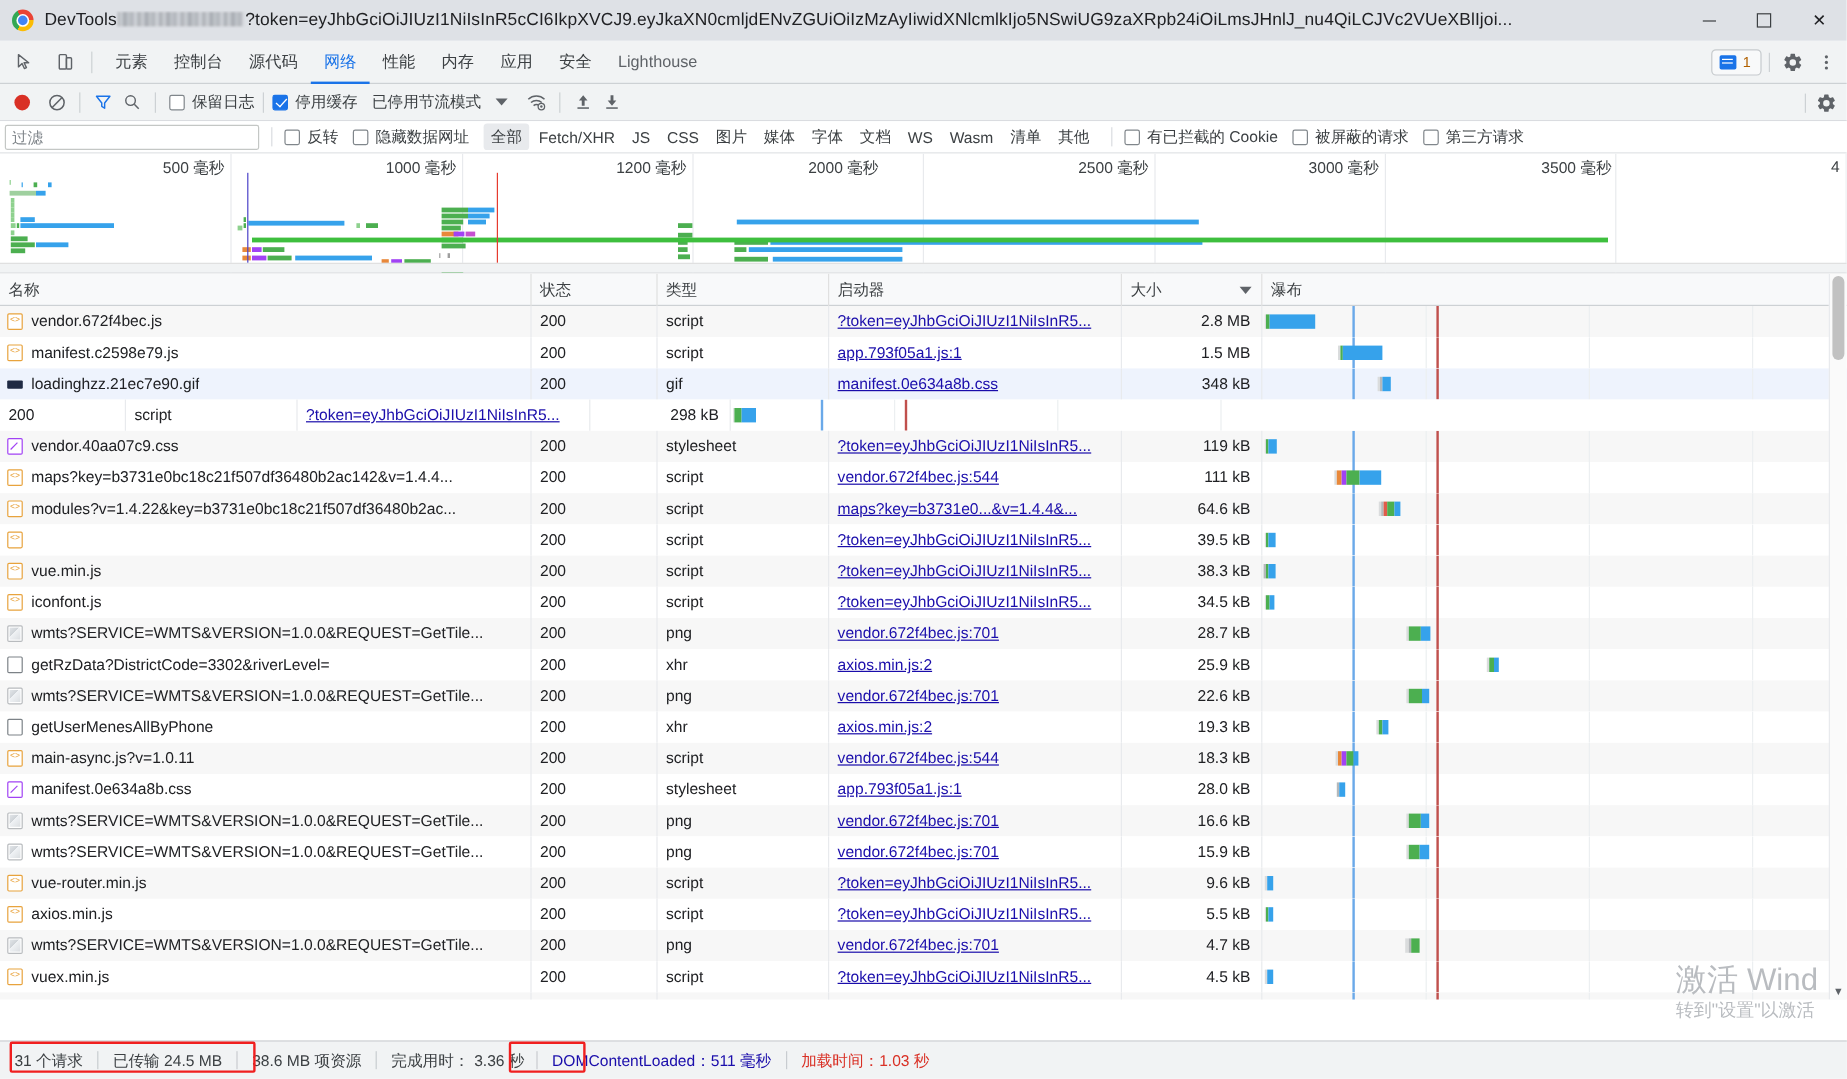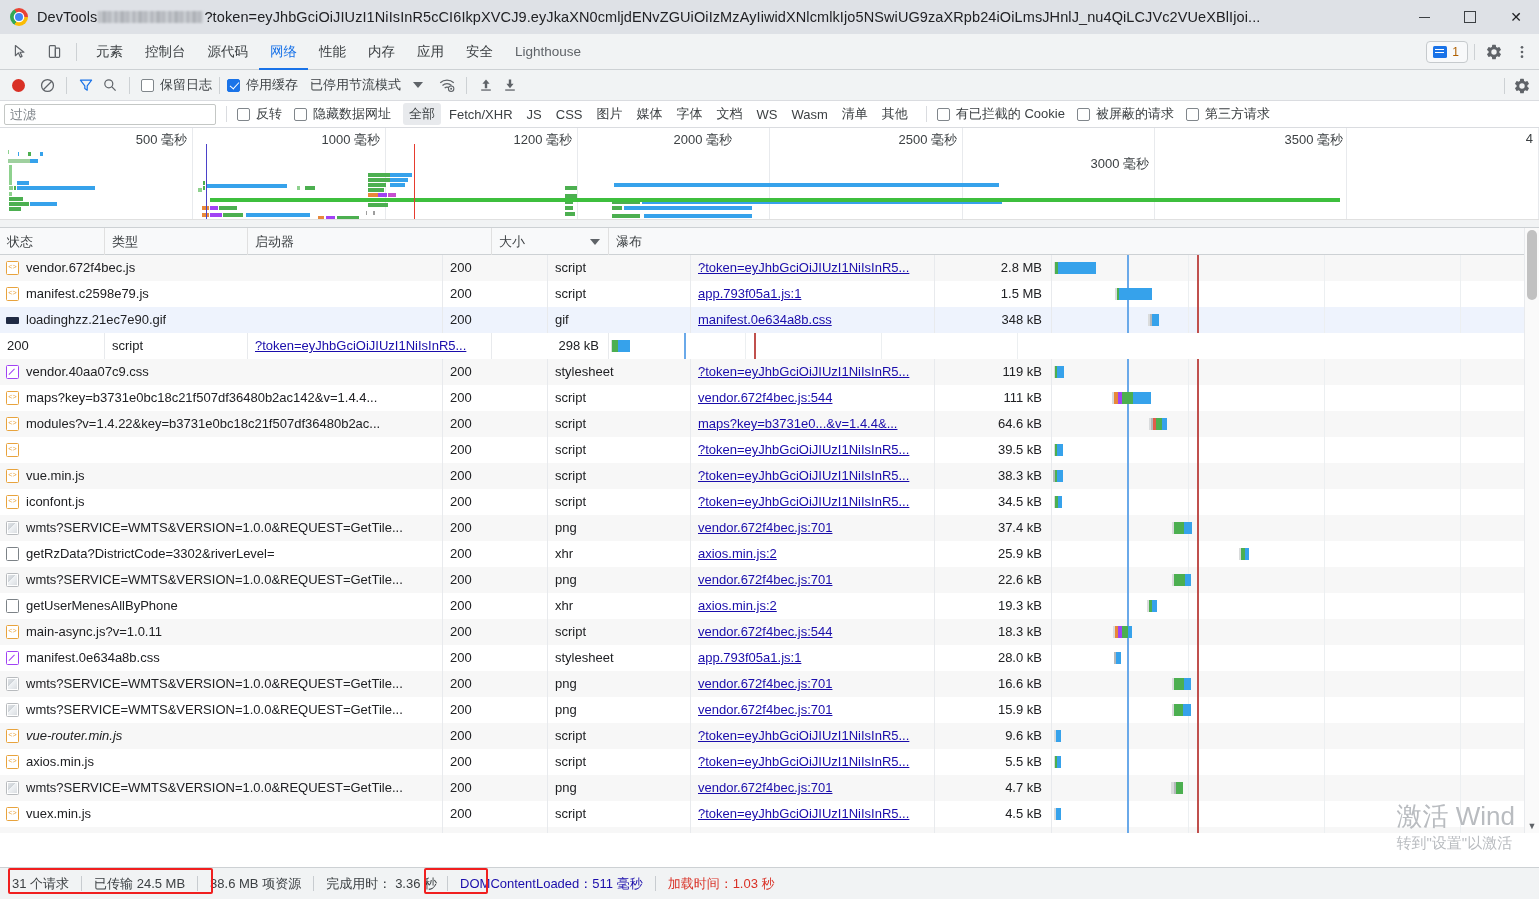--- a/index.html
+++ b/index.html
@@ -502,21 +502,21 @@
       <div class="ov-tick-label" style="left: 192px;">500 毫秒</div>
       <div class="ov-tick" style="left: 385px;"></div>
       <div class="ov-tick-label" style="left: 385px;">1000 毫秒</div>
       <div class="ov-tick" style="left: 577px;"></div>
       <div class="ov-tick-label" style="left: 577px;">1200 毫秒</div>
       <div class="ov-tick" style="left: 769px;"></div>
       <div class="ov-tick-label" style="left: 737px;">2000 毫秒</div>
       <div class="ov-tick" style="left: 962px;"></div>
       <div class="ov-tick-label" style="left: 962px;">2500 毫秒</div>
       <div class="ov-tick" style="left: 1154px;"></div>
-      <div class="ov-tick-label" style="left: 1154px; margin-top: 24px;">3000 毫秒</div>
+      <div class="ov-tick-label" style="left: 1154px;">3000 毫秒</div>
       <div class="ov-tick" style="left: 1346px;"></div>
       <div class="ov-tick-label" style="left: 1348px;">3500 毫秒</div>
       <div class="ov-tick" style="left: 1538px;"></div>
       <div class="ov-tick-label" style="left: 1538px;">4</div>
       <div class="ov-bar" style="left: 8px; top: 22px; width: 1.2px; background: rgb(142, 209, 142);"></div>
       <div class="ov-bar" style="left: 18px; top: 24px; width: 1.2px; background: rgb(54, 162, 235);"></div>
       <div class="ov-bar" style="left: 28px; top: 24px; width: 2.5px; background: rgb(76, 175, 80);"></div>
       <div class="ov-bar" style="left: 40px; top: 24px; width: 3px; background: rgb(54, 162, 235);"></div>
       <div class="ov-bar" style="left: 8px; top: 31px; width: 22px; background: rgb(159, 208, 159);"></div>
       <div class="ov-bar" style="left: 30px; top: 31px; width: 8px; background: rgb(54, 162, 235);"></div>
@@ -581,20 +581,21 @@
       <div class="ov-bar" style="left: 644px; top: 86px; width: 108px; background: rgb(54, 162, 235);"></div>
       <div class="ov-bar" style="left: 210px; top: 70px; width: 1130px; background: rgb(62, 191, 62);"></div>
       <div class="ov-line blue" style="left: 206px;"></div>
       <div class="ov-line red" style="left: 414px;"></div>
     </div>
   <div class="ov-scroll"></div>
 </div>
 
 <div class="table-wrap">
   <div class="thead">
+    <div class="th col-name">名称</div>
     <div class="th col-status">状态</div>
     <div class="th col-type">类型</div>
     <div class="th col-init">启动器</div>
     <div class="th col-size">
       <span>大小</span>
       <span class="sortcaret"></span>
     </div>
     <div class="th col-wf">瀑布</div>
   </div>
   <div id="rows">
@@ -839,21 +840,21 @@
         </div>
       </div>
       <div class="row odd">
         <div class="cell name col-name">
           <span class="ficon img"></span>
           <span style="overflow: hidden; text-overflow: ellipsis; white-space: nowrap;">wmts?SERVICE=WMTS&amp;VERSION=1.0.0&amp;REQUEST=GetTile...</span>
         </div>
         <div class="cell col-status">200</div>
         <div class="cell col-type">png</div>
         <div class="cell init col-init"><a href="#">vendor.672f4bec.js:701</a></div>
-        <div class="cell size col-size">37.4 kB</div>
+        <div class="cell size col-size">28.7 kB</div>
         <div class="cell wf col-wf">
           <div class="wf-grid">
             <div class="wf-gl" style="left: 136px;"></div>
             <div class="wf-gl" style="left: 272px;"></div>
             <div class="wf-gl" style="left: 408px;"></div>
             <div class="wf-vline blue" style="left: 75px;"></div>
             <div class="wf-vline red" style="left: 145px;"></div>
           </div>
           <div class="wfbar" style="left: 120px; width: 20px;">
             <div class="wfseg s-queue" style="left: 0px; width: 2px;"></div>
@@ -1027,21 +1028,21 @@
           <div class="wfbar" style="left: 120px; width: 19px;">
             <div class="wfseg s-queue" style="left: 0px; width: 2px;"></div>
             <div class="wfseg s-wait" style="left: 2px; width: 9px;"></div>
             <div class="wfseg s-dl" style="left: 11px; width: 8px;"></div>
           </div>
         </div>
       </div>
       <div class="row odd">
         <div class="cell name col-name">
           <span class="ficon script"></span>
-          <span style="overflow: hidden; text-overflow: ellipsis; white-space: nowrap; font-style: italic;">vue-router.min.js</span>
+          <span style="overflow: hidden; text-overflow: ellipsis; white-space: nowrap;">vue-router.min.js</span>
         </div>
         <div class="cell col-status">200</div>
         <div class="cell col-type">script</div>
         <div class="cell init col-init"><a href="#">?token=eyJhbGciOiJIUzI1NiIsInR5...</a></div>
         <div class="cell size col-size">9.6 kB</div>
         <div class="cell wf col-wf">
           <div class="wf-grid">
             <div class="wf-gl" style="left: 136px;"></div>
             <div class="wf-gl" style="left: 272px;"></div>
             <div class="wf-gl" style="left: 408px;"></div>

